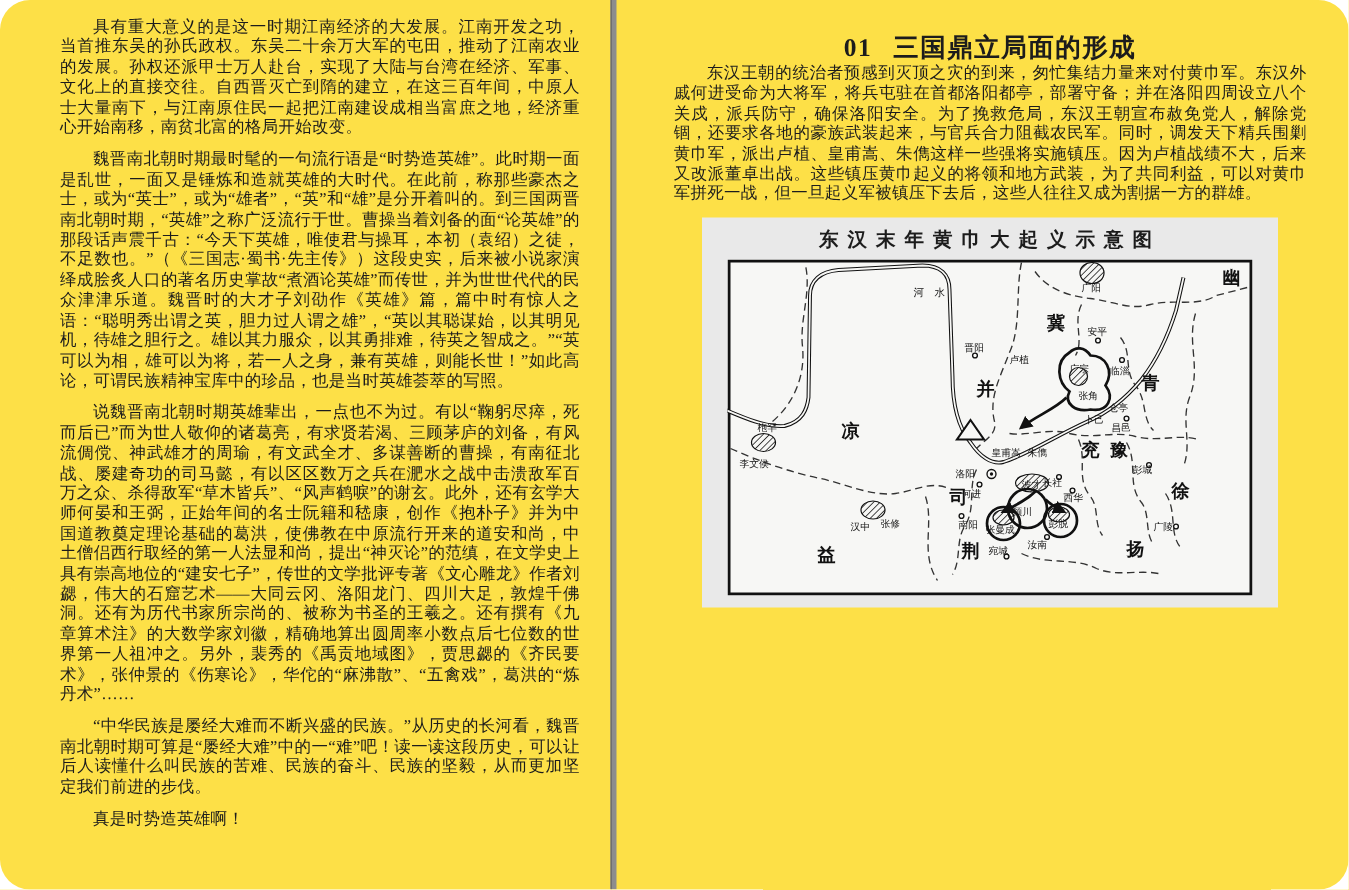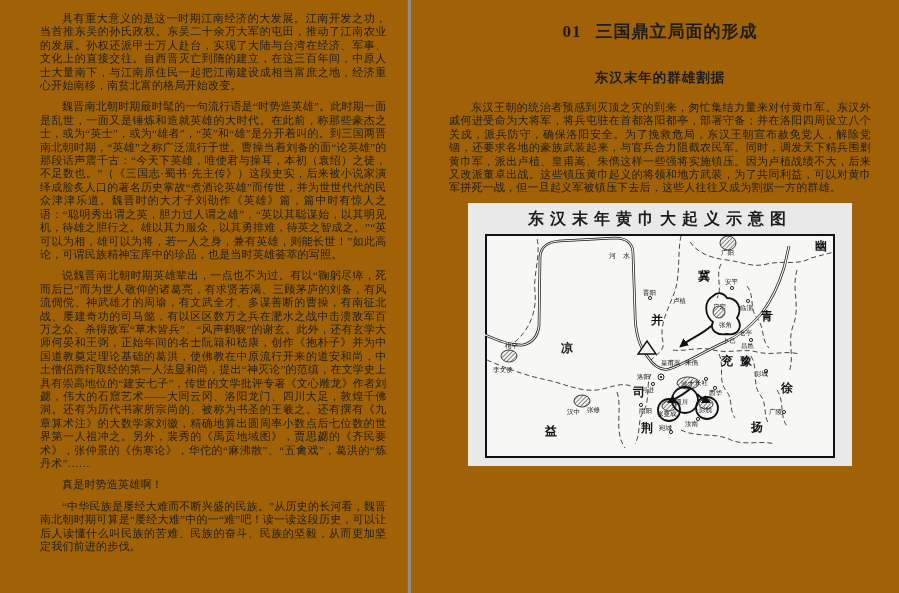--- a/index.html
+++ b/index.html
@@ -1,20 +1,20 @@
 <!DOCTYPE html>
 <html><head>
 <meta charset="utf-8">
 <style>
   * { margin:0; padding:0; box-sizing:border-box; }
   html,body { background:#fff; }
   .spread {
     position:relative; width:899px; height:593px; overflow:hidden;
-    background:#a16207; font-family:"Liberation Serif","DejaVu Serif",serif;
-    color:#1c1c1c; display:flex;
+    background:#fde047; font-family:"Liberation Serif","DejaVu Serif",serif;
+    color:#1c1c1c; display:flex;border-radius:20px;
   }
   .page { height:593px; overflow:hidden; }
   .page-left { width:446px; padding:12px 20px 0 40px; }
   .divider { width:5px; height:593px; background:#8d8d8d; border-left:1px solid #6f6f6f; }
   .page-right { width:536px; padding:14px 28px 0 38px; }
 
   .body-text p {
     font-size:11px; line-height:13.4px; text-align:justify;
     text-indent:2em; margin-bottom:8px; letter-spacing:0.2px;
   }
@@ -26,50 +26,49 @@
   .section-head {
     text-align:center; font-weight:bold; font-size:13.5px;
     margin-top:26px; margin-bottom:14px; letter-spacing:1px;
   }
 
   figure.map-figure { margin:4px 0 0 0; }
   .map-panel {
     background:#e9e9e9; width:384px; margin:0 auto; padding:6px 0 8px 0;
   }
   .map-title {
-    text-align:center; font-weight:bold; font-size:16px;
+    text-align:center; font-weight:bold; font-size:13px;
     letter-spacing:6px; margin-bottom:4px; white-space:nowrap;
   }
   .map-box { display:block; margin:0 auto; background:#f7f7f5; }
 
   svg text { font-family:"Liberation Serif","DejaVu Serif",serif; fill:#111; }
   .prov { font-size:12px; font-weight:bold; letter-spacing:0; }
   .plc  { font-size:6.5px; }
   .riv  { font-size:7px; }
 </style>
 </head>
 <body>
 
 <div class="spread">
 
   <div class="page page-left body-text">
     <p>具有重大意义的是这一时期江南经济的大发展。江南开发之功，当首推东吴的孙氏政权。东吴二十余万大军的屯田，推动了江南农业的发展。孙权还派甲士万人赴台，实现了大陆与台湾在经济、军事、文化上的直接交往。自西晋灭亡到隋的建立，在这三百年间，中原人士大量南下，与江南原住民一起把江南建设成相当富庶之地，经济重心开始南移，南贫北富的格局开始改变。</p>
     <p>魏晋南北朝时期最时髦的一句流行语是“时势造英雄”。此时期一面是乱世，一面又是锤炼和造就英雄的大时代。在此前，称那些豪杰之士，或为“英士”，或为“雄者”，“英”和“雄”是分开着叫的。到三国两晋南北朝时期，“英雄”之称广泛流行于世。曹操当着刘备的面“论英雄”的那段话声震千古：“今天下英雄，唯使君与操耳，本初（袁绍）之徒，不足数也。”（《三国志·蜀书·先主传》）这段史实，后来被小说家演绎成脍炙人口的著名历史掌故“煮酒论英雄”而传世，并为世世代代的民众津津乐道。魏晋时的大才子刘劭作《英雄》篇，篇中时有惊人之语：“聪明秀出谓之英，胆力过人谓之雄”，“英以其聪谋始，以其明见机，待雄之胆行之。雄以其力服众，以其勇排难，待英之智成之。”“英可以为相，雄可以为将，若一人之身，兼有英雄，则能长世！”如此高论，可谓民族精神宝库中的珍品，也是当时英雄荟萃的写照。</p>
     <p>说魏晋南北朝时期英雄辈出，一点也不为过。有以“鞠躬尽瘁，死而后已”而为世人敬仰的诸葛亮，有求贤若渴、三顾茅庐的刘备，有风流倜傥、神武雄才的周瑜，有文武全才、多谋善断的曹操，有南征北战、屡建奇功的司马懿，有以区区数万之兵在淝水之战中击溃敌军百万之众、杀得敌军“草木皆兵”、“风声鹤唳”的谢玄。此外，还有玄学大师何晏和王弼，正始年间的名士阮籍和嵇康，创作《抱朴子》并为中国道教奠定理论基础的葛洪，使佛教在中原流行开来的道安和尚，中土僧侣西行取经的第一人法显和尚，提出“神灭论”的范缜，在文学史上具有崇高地位的“建安七子”，传世的文学批评专著《文心雕龙》作者刘勰，伟大的石窟艺术——大同云冈、洛阳龙门、四川大足，敦煌千佛洞。还有为历代书家所宗尚的、被称为书圣的王羲之。还有撰有《九章算术注》的大数学家刘徽，精确地算出圆周率小数点后七位数的世界第一人祖冲之。另外，裴秀的《禹贡地域图》，贾思勰的《齐民要术》，张仲景的《伤寒论》，华佗的“麻沸散”、“五禽戏”，葛洪的“炼丹术”……</p>
+    <p>“中华民族是屡经大难而不断兴盛的民族。”从历史的长河看，魏晋南北朝时期可算是“屡经大难”中的一“难”吧！读一读这段历史，可以让后人读懂什么叫民族的苦难、民族的奋斗、民族的坚毅，从而更加坚定我们前进的步伐。</p>
     <p>真是时势造英雄啊！</p>
-    <p>“中华民族是屡经大难而不断兴盛的民族。”从历史的长河看，魏晋南北朝时期可算是“屡经大难”中的一“难”吧！读一读这段历史，可以让后人读懂什么叫民族的苦难、民族的奋斗、民族的坚毅，从而更加坚定我们前进的步伐。</p>
   </div>
 
   <div class="divider"></div>
 
   <div class="page page-right body-text">
     <div class="chapter-head">
       <span class="num">01</span><span>三国鼎立局面的形成</span>
     </div>
-    <div class="section-head">东汉末年的群雄割据</div>
 
     <p>东汉王朝的统治者预感到灭顶之灾的到来，匆忙集结力量来对付黄巾军。东汉外戚何进受命为大将军，将兵屯驻在首都洛阳都亭，部署守备；并在洛阳四周设立八个关戍，派兵防守，确保洛阳安全。为了挽救危局，东汉王朝宣布赦免党人，解除党锢，还要求各地的豪族武装起来，与官兵合力阻截农民军。同时，调发天下精兵围剿黄巾军，派出卢植、皇甫嵩、朱儁这样一些强将实施镇压。因为卢植战绩不大，后来又改派董卓出战。这些镇压黄巾起义的将领和地方武装，为了共同利益，可以对黄巾军拼死一战，但一旦起义军被镇压下去后，这些人往往又成为割据一方的群雄。</p>
 
     <figure class="map-figure">
       <div class="map-panel">
         <div class="map-title">东汉末年黄巾大起义示意图</div>
 
         <svg class="map-box" width="350" height="224" viewBox="0 0 350 224" xmlns="http://www.w3.org/2000/svg">
           <defs>
             <pattern id="hatch" width="3" height="3" patternUnits="userSpaceOnUse" patternTransform="rotate(45)">

